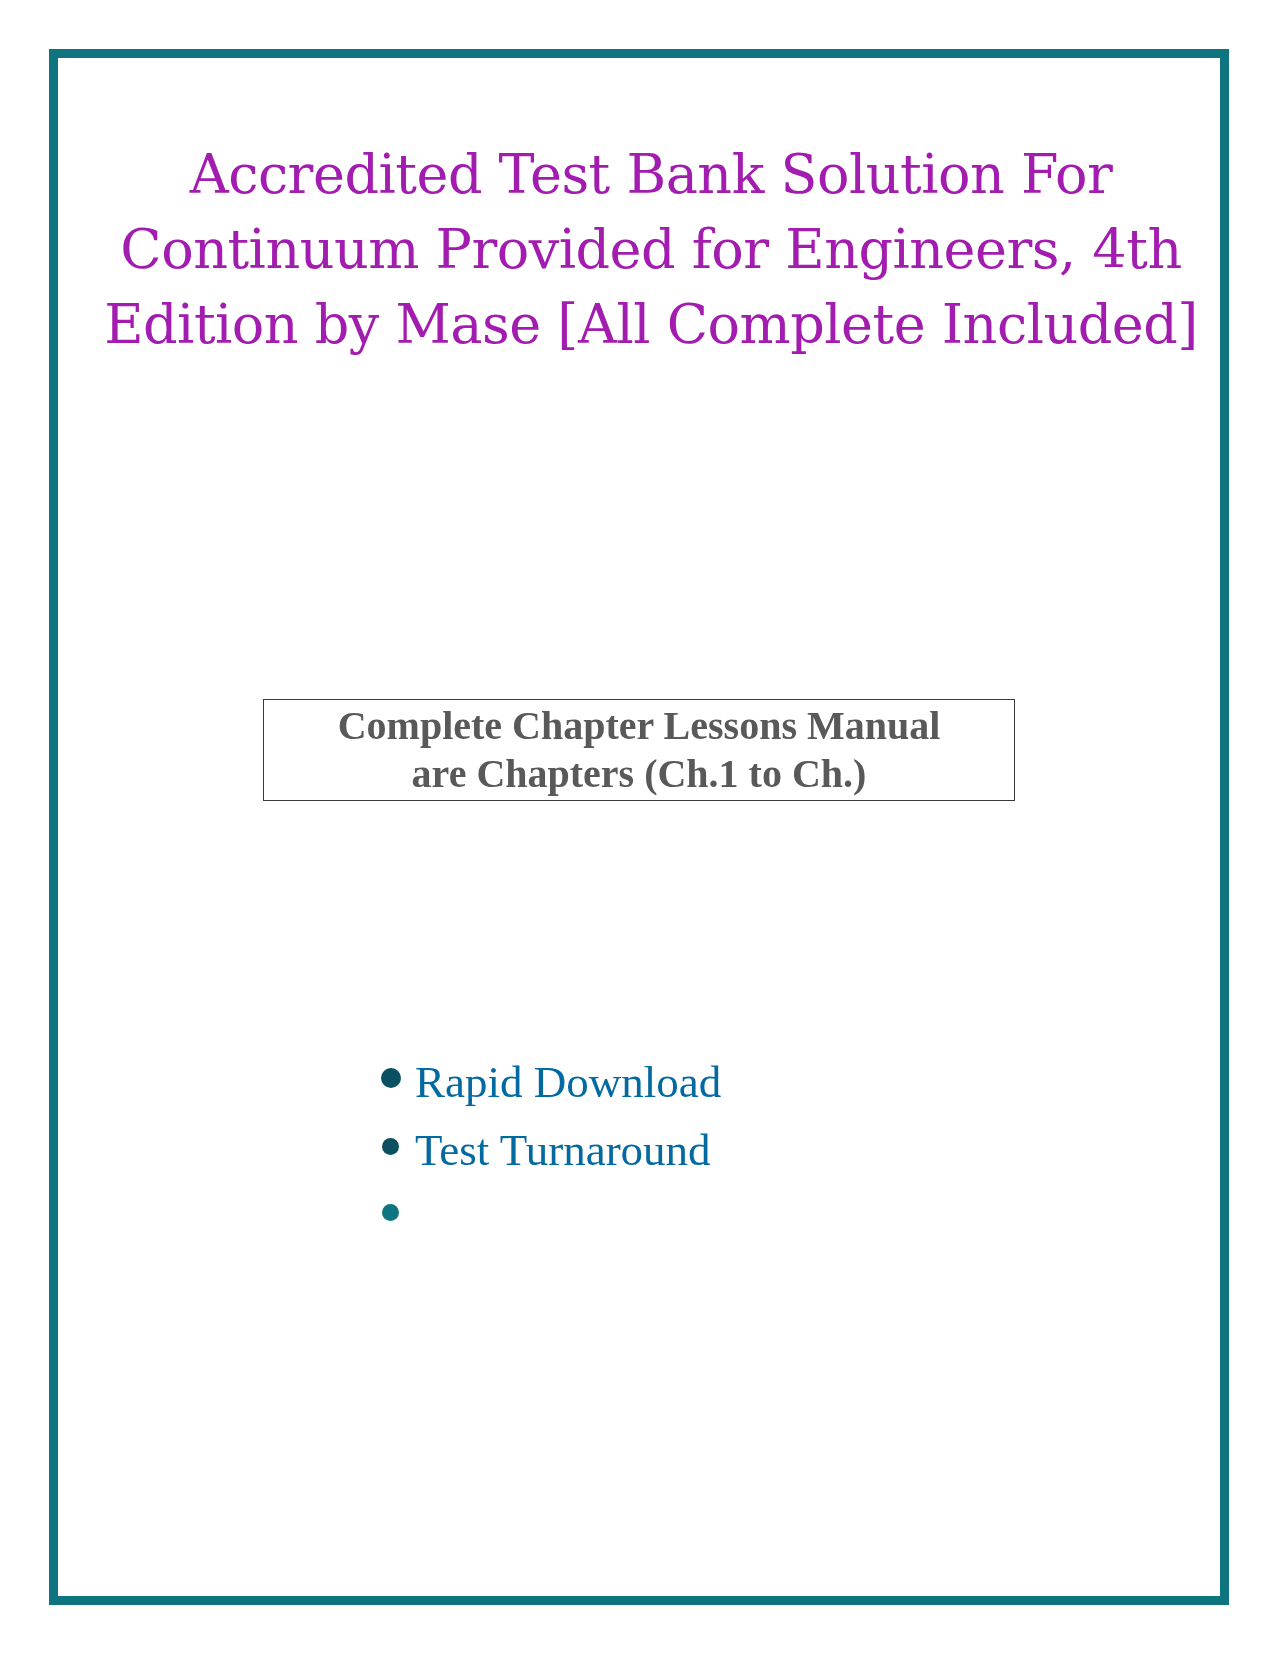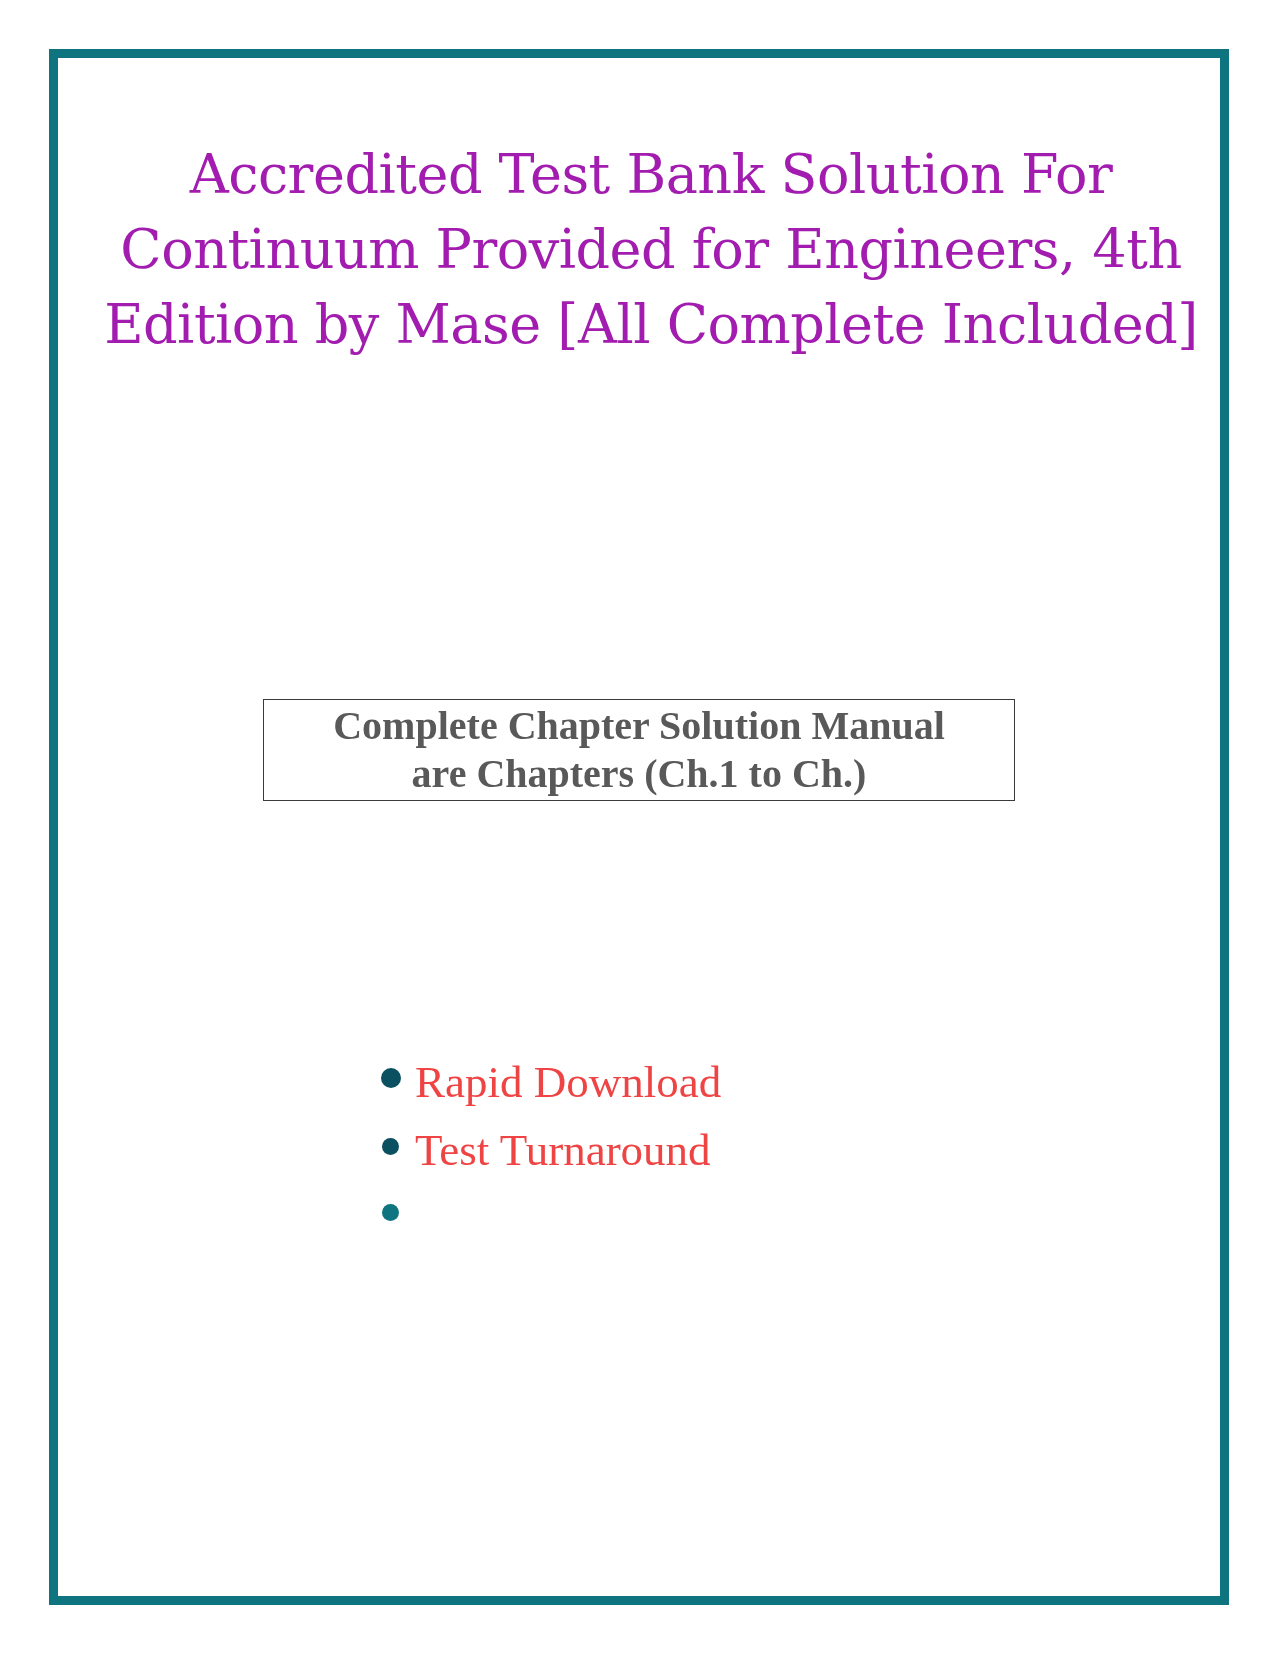--- a/index.html
+++ b/index.html
@@ -63,21 +63,21 @@
     .features {
       position: absolute;
       left: 378px;
       top: 1048px;
       list-style: none;
       margin: 0;
       padding: 0;
       font-family: "Liberation Serif", "DejaVu Serif", serif;
       font-size: 45px;
       line-height: 68px;
-      color: #ef4444;
+      color: #0369a1;
     }
     .features li {
       position: relative;
       padding-left: 37px;
       white-space: nowrap;
       height: 68px;
     }
     .bullet {
       position: absolute;
       border-radius: 50%;
@@ -92,21 +92,21 @@
 
 <div class="page-frame"></div>
 
 <h1 class="title">
   <span class="line">Accredited Test Bank Solution For</span>
   <span class="line">Continuum Provided for Engineers, 4th</span>
   <span class="line">Edition by Mase [All Complete Included]</span>
 </h1>
 
 <div class="notice-box">
-  <span class="line">Complete Chapter Solution Manual</span>
+  <span class="line">Complete Chapter Lessons Manual</span>
   <span class="line">are Chapters (Ch.1 to Ch.)</span>
 </div>
 
 <ul class="features">
   <li>
     <span class="bullet b1"></span>
     <span>Rapid Download</span>
   </li>
   <li>
     <span class="bullet b2"></span>

